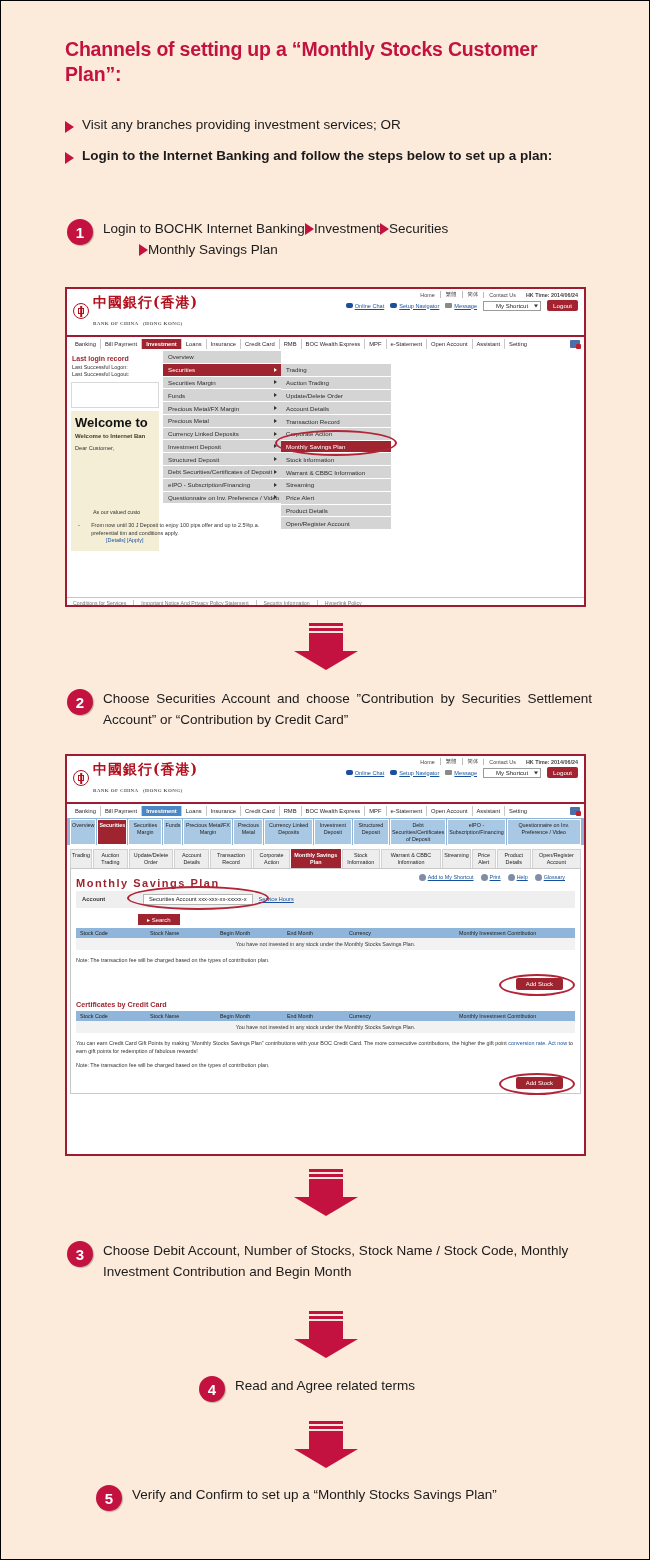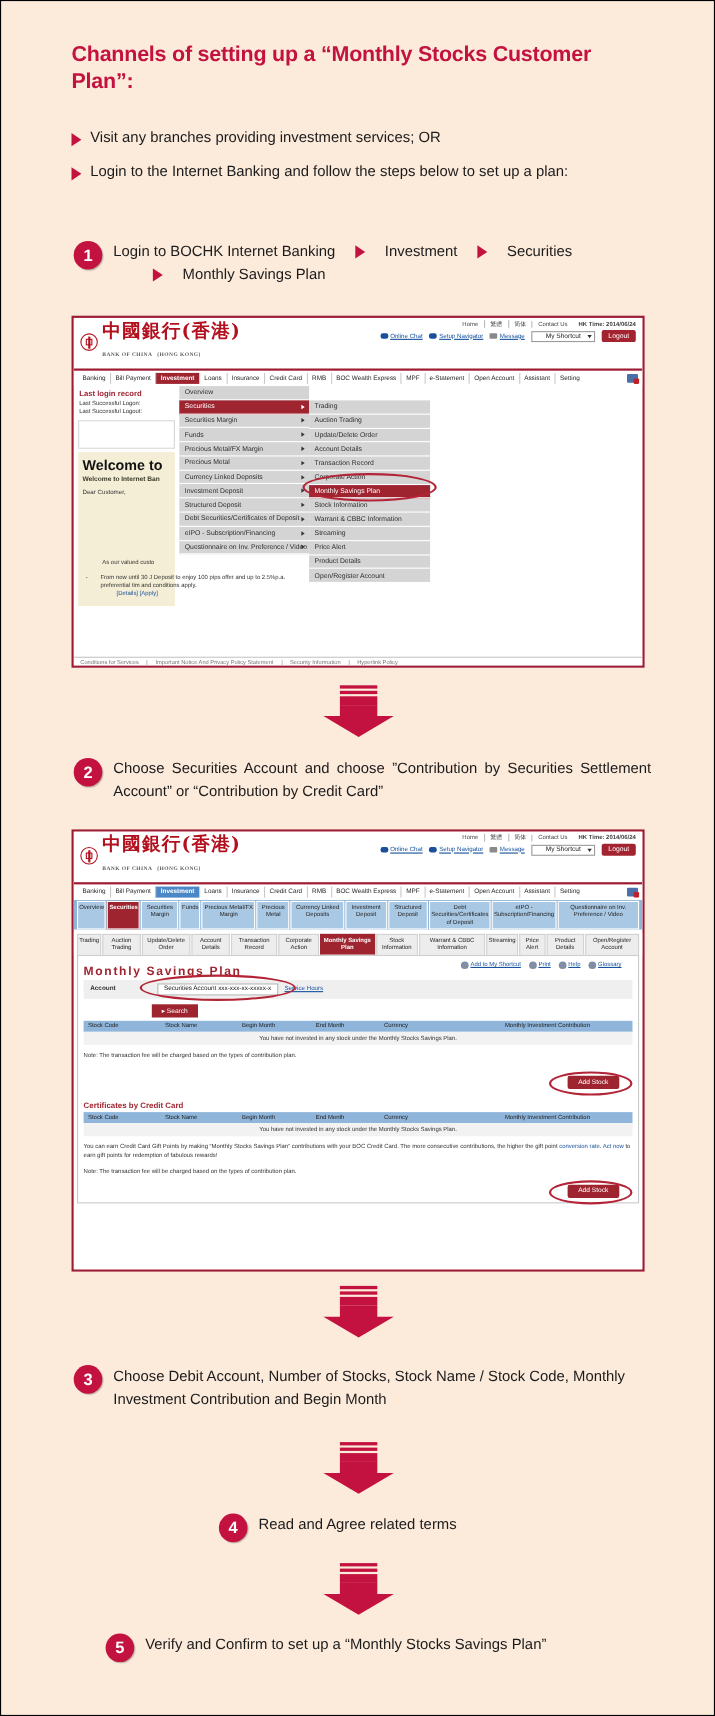--- a/index.html
+++ b/index.html
@@ -35,21 +35,21 @@
     width:26px;height:26px;border-radius:50%;
     background:#c3123f;color:#fff;
     font-size:15px;font-weight:bold;
     display:flex;align-items:center;justify-content:center;
     flex:0 0 auto;
     box-shadow:1px 1px 1px rgba(0,0,0,0.25);
   }
   .step { position:absolute; display:flex; align-items:flex-start; gap:10px; }
   .step-txt { font-size:13.5px; line-height:1.55; color:#1b1b1b; }
 
-  .flowrow { display:flex; align-items:center; gap:18px; flex-wrap:wrap;text-align:center; }
+  .flowrow { display:flex; align-items:center; gap:0; flex-wrap:wrap;text-align:center; }
   .flowrow .tri { margin-top:0; }
 
   
   .arrow { position:absolute; width:70px; }
   .arrow .bar { height:3px; background:#c3123f; margin:0 auto 2px; }
   .arrow .b1 { width:34px; }
   .arrow .b2 { width:34px; }
   .arrow .b3 { width:34px; height:8px; margin-bottom:0;}
   .arrow .head { position:relative; width:100%; height:28px; }
   .arrow .stem { position:absolute; left:50%; transform:translateX(-50%); top:0; width:34px; height:12px; background:#c3123f; }
@@ -69,21 +69,21 @@
   .shot-inner { position:relative; width:100%; height:100%; background:#fff; }
 
   .boc-header { display:flex; align-items:flex-start; padding:4px 6px 2px; position:relative; }
   .boc-logo { display:flex; align-items:center; gap:4px; }
   .boc-mark {
     width:16px;height:16px;border:1.6px solid #b3101f;border-radius:50%;
     position:relative; flex:0 0 auto;
   }
   .boc-mark:before{content:"";position:absolute;left:50%;top:1.5px;bottom:1.5px;width:1.6px;background:#b3101f;transform:translateX(-50%);}
   .boc-mark:after{content:"";position:absolute;left:4px;right:4px;top:4px;bottom:4px;border:1.4px solid #b3101f;}
-  .boc-cn { font-family:"DejaVu Serif", serif; font-weight:bold; font-size:17px; color:#b3101f; line-height:1.05; letter-spacing:1px;}
+  .boc-cn { font-family:"DejaVu Serif", serif; font-weight:bold; font-size:14px; color:#b3101f; line-height:1.05; letter-spacing:1px;}
   .boc-en { font-family:"Liberation Serif", serif; font-weight:bold; font-size:5px; color:#5b5b5b; letter-spacing:0.4px; }
 
   .top-links { position:absolute; right:6px; top:2px; text-align:right; }
   .tl-row1 { font-size:5.4px; color:#444; display:flex; gap:5px; justify-content:flex-end; align-items:center;}
   .tl-row1 span { border-left:1px solid #bbb; padding-left:5px; }
   .tl-row1 span:first-child { border-left:none; }
   .tl-row2 { display:flex; gap:6px; align-items:center; justify-content:flex-end; margin-top:2px; }
   .tl-link { font-size:5.6px; color:#15519e; text-decoration:underline; display:flex; align-items:center; gap:2px;}
   .mini-ico { width:7px;height:5px;background:#1a4f9c;border-radius:2px;display:inline-block;}
   .mini-ico.env { background:#8a8a8a; border-radius:1px;}
@@ -182,21 +182,21 @@
 <body>
 
 <div class="page">
 
   <div class="title">Channels of setting up a “Monthly Stocks Customer Plan”:</div>
 
   <div class="bullet-row" style="left:64px; top:115px; width:520px;">
     <span class="tri"></span>
     <span class="bullet-txt">Visit any branches providing investment services; OR</span>
   </div>
-  <div class="bullet-row" style="left:64px; top:146px; width:540px;">
+  <div class="bullet-row" style="left:64px; top:146px; width:540px;font-weight:bold;">
     <span class="tri"></span>
     <span class="bullet-txt">Login to the Internet Banking and follow the steps below to set up a plan:</span>
   </div>
 
   <div class="step" style="left:66px; top:218px; width:525px;">
     <span class="badge">1</span>
     <span class="step-txt">
       <span class="flowrow">
         <span>Login to BOCHK Internet Banking</span>
         <span class="tri"></span>

